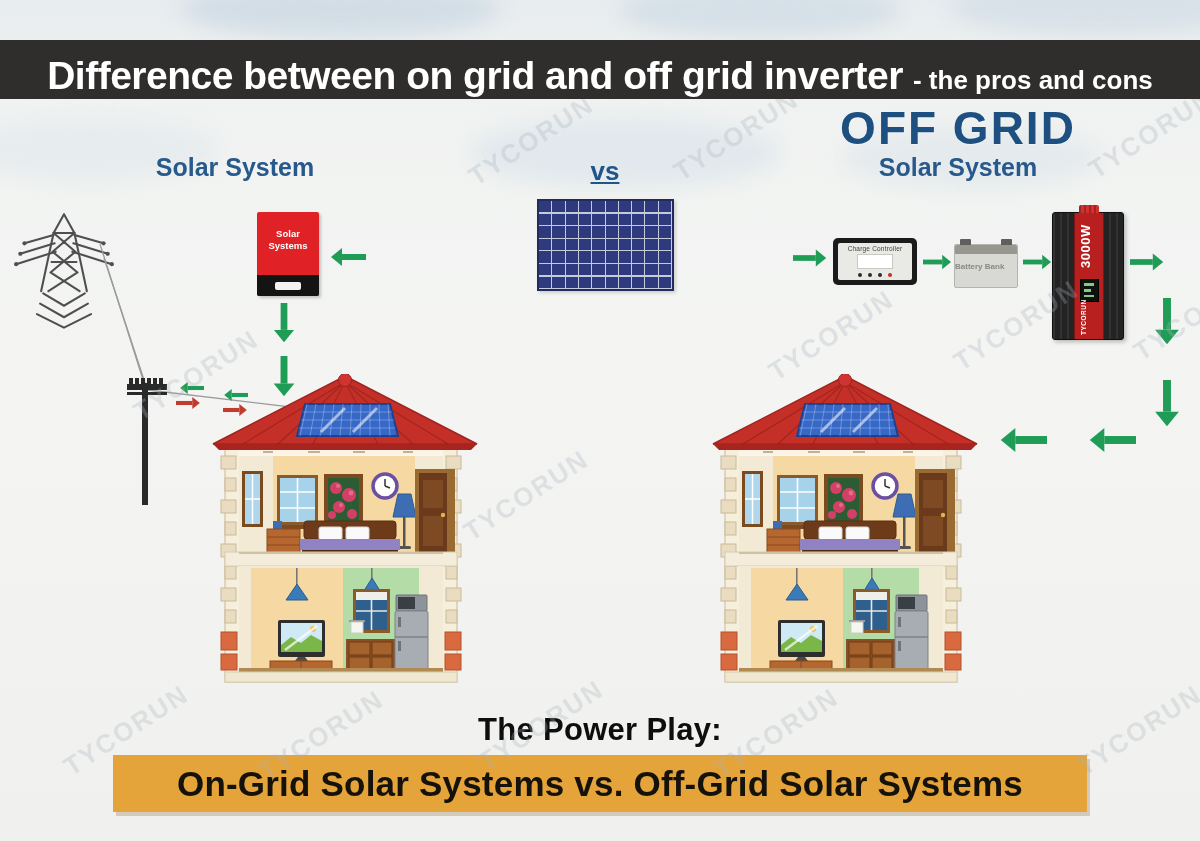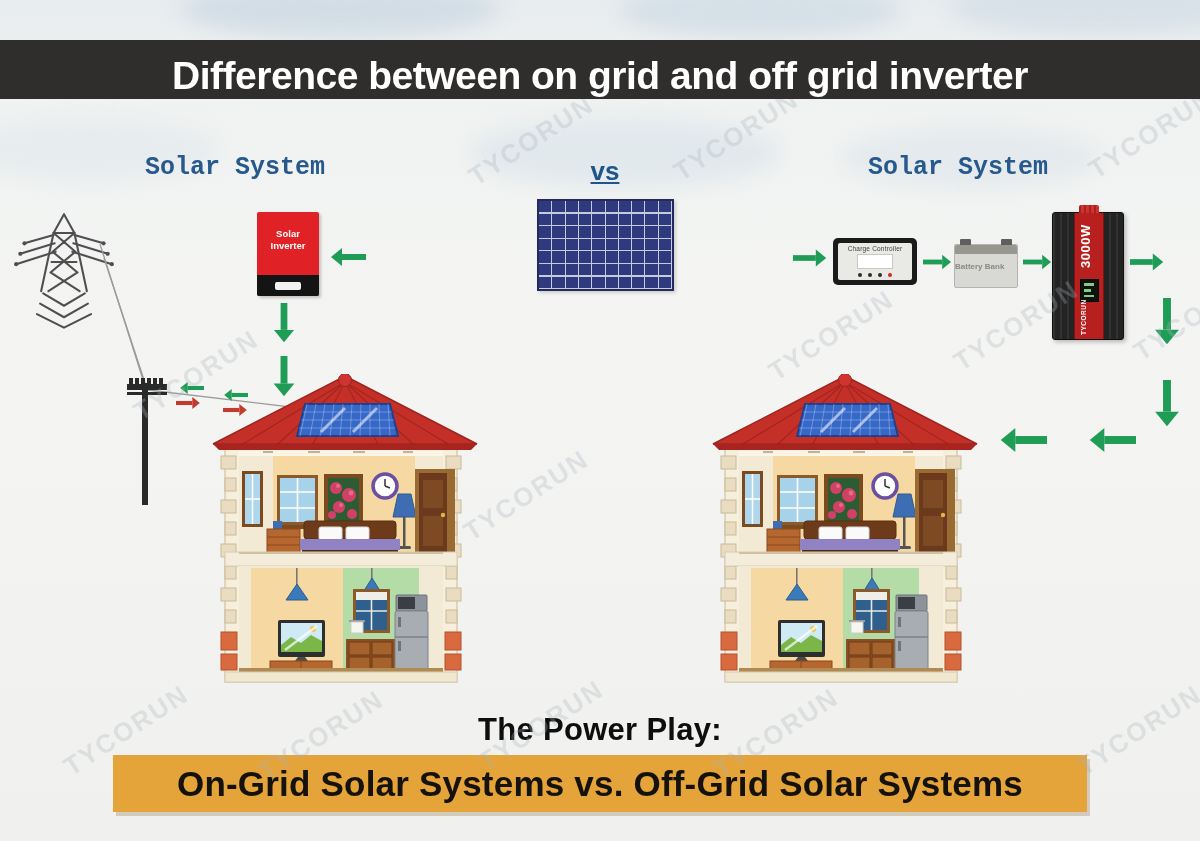--- a/index.html
+++ b/index.html
@@ -20,21 +20,21 @@
   .banner-title{color:#ffffff; font-size:39px; font-weight:600; letter-spacing:-0.5px;}
   .banner-subtitle{color:#ffffff; font-size:26px; font-weight:600;}
   
   .sys-title{
     position:absolute; z-index:3; width:320px; text-align:center;
     font-size:46px; font-weight:bold; letter-spacing:2px; color:#1d5080;
     text-shadow:0 1px 0 rgba(255,255,255,.4);
   }
   .sys-sub{
     position:absolute; z-index:3; width:320px; text-align:center;
-    font-size:25px; font-weight:600; color:#27598c;font-family:Liberation Mono, monospace;
+    font-size:25px; font-weight:600; color:#27598c;
   }
   .title-left{left:75px; top:101px;}
   .sub-left{left:75px; top:153px;}
   .title-right{left:798px; top:101px;}
   .sub-right{left:798px; top:153px;}
   .vs-label{
     position:absolute; left:560px; top:156px; width:90px; text-align:center;
     font-size:26px; font-weight:bold; color:#20558a; z-index:3;text-decoration:underline;
   }
   
@@ -126,24 +126,26 @@
   <div class="cloud" style="left:180px;top:-18px;width:320px;height:55px;background:rgba(203,216,227,.75);"></div>
   <div class="cloud" style="left:620px;top:-14px;width:280px;height:50px;background:rgba(203,216,227,.65);"></div>
   <div class="cloud" style="left:950px;top:-20px;width:300px;height:55px;background:rgba(208,220,229,.65);"></div>
   <div class="cloud" style="left:470px;top:118px;width:310px;height:70px;background:rgba(198,214,228,.35);"></div>
   <div class="cloud" style="left:840px;top:128px;width:260px;height:60px;background:rgba(203,216,227,.30);"></div>
   <div class="cloud" style="left:-40px;top:120px;width:260px;height:60px;background:rgba(210,222,231,.30);"></div>
 
   <div class="top-banner">
     <div class="banner-inner">
       <span class="banner-title">Difference between on grid and off grid inverter</span>
+      <span class="banner-subtitle">- the pros and cons</span>
     </div>
   </div>
 
   <div class="sys-sub sub-left">Solar System</div>
+  <div class="sys-title title-right">OFF GRID</div>
   <div class="sys-sub sub-right">Solar System</div>
   <div class="vs-label">vs</div>
 
   <div class="solar-panel-center"></div>
 
   <svg class="overlay-svg" width="1200" height="841" viewBox="0 0 1200 841">
     <defs>
       <g id="arrowDef">
         <rect x="0" y="-3" width="24" height="6"></rect>
         <polygon points="24,-9 35,0 24,9"></polygon>
@@ -357,21 +359,21 @@
         <path d="M128,58 L152,34 M160,58 L184,34" stroke="rgba(255,255,255,.55)" stroke-width="3"></path>
       </g>
     </defs>
     <use href="#houseDef"></use>
   </svg>
   <svg class="house house-right" viewBox="0 0 292 316">
     <use href="#houseDef"></use>
   </svg>
 
   <div class="solar-inverter">
-    <span class="label">Solar Inverter</span>
+    <span class="label">Solar Systems</span>
     <div class="band">
         <div class="pill"></div>
       </div>
   </div>
 
   <div class="charge-controller">
     <div class="screen">
       <span class="label">Charge Controller</span>
       <div class="display"></div>
       <div class="dots">

